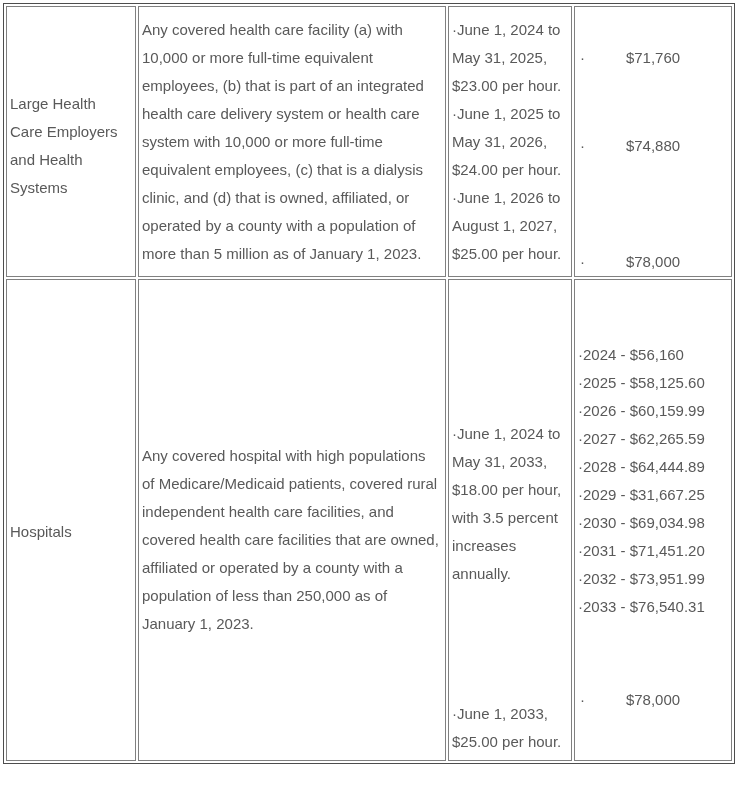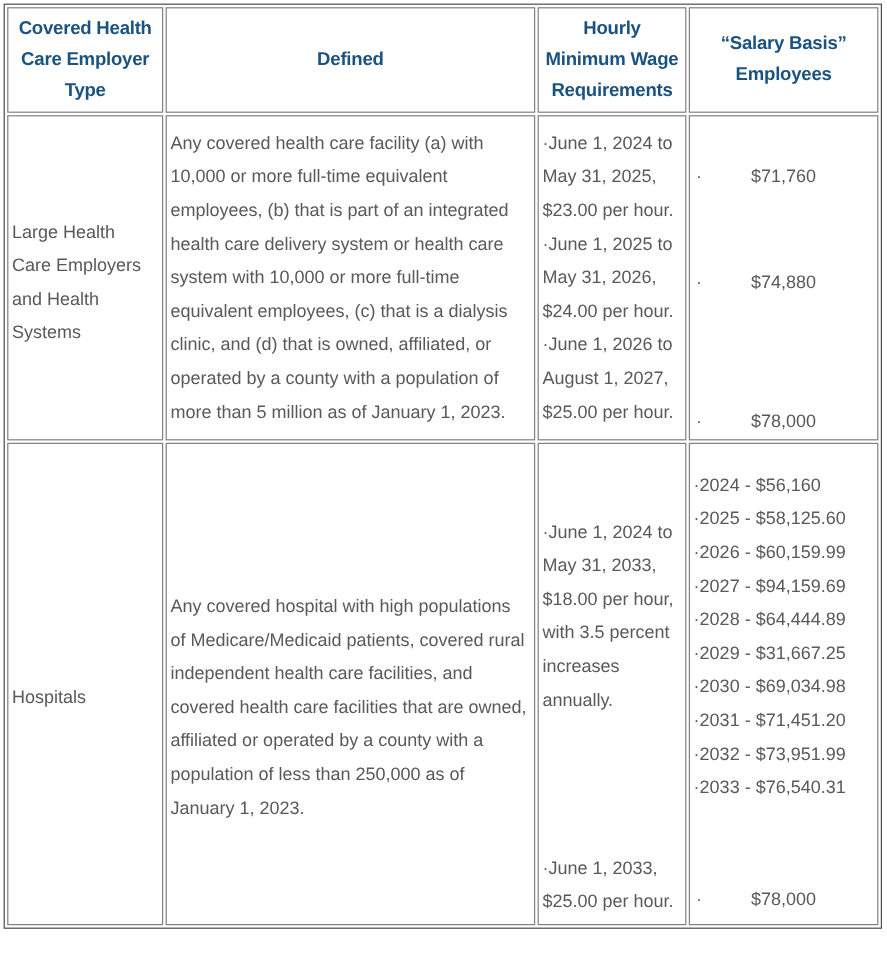--- a/index.html
+++ b/index.html
@@ -42,21 +42,21 @@
   th {
     color: var(--header-text);
     font-weight: bold;
     font-size: 15.5px;
     line-height: 26px;
     text-align: center;
     letter-spacing: -0.2px;
     height: 88px;
   }
   tr.row-1 > td { height: 203px; }
-  tr.row-2 > td { height: 402px; }
+  tr.row-2 > td { height: 482px; }
   p { margin: 0; }
 
   
   .r1-name   { margin-top: 8px; }
   .r1-def    { }
   .wage-period { }
   .sal-entry {
     position: relative;
     height: 28px;
     line-height: 28px;
@@ -92,26 +92,20 @@
 
 <table class="doc-table">
   <colgroup>
     <col style="width:130px">
     <col style="width:308px">
     <col style="width:124px">
     <col style="width:158px">
   </colgroup>
 
   <tbody>
-      <tr>
-    <th>Covered Health Care Employer Type</th>
-    <th>Defined</th>
-    <th>Hourly Minimum Wage Requirements</th>
-    <th>“Salary Basis” Employees</th>
-  </tr>
 
   <tr class="row-1">
     <td>
       <p class="r1-name">Large Health Care Employers and Health Systems</p>
     </td>
     <td>
       <p class="r1-def">Any covered health care facility (a) with 10,000 or more full-time equivalent employees, (b) that is part of an integrated health care delivery system or health care system with 10,000 or more full-time equivalent employees, (c) that is a dialysis clinic, and (d) that is owned, affiliated, or operated by a county with a population of more than 5 million as of January 1, 2023.</p>
     </td>
     <td>
       <p class="wage-period">·June 1, 2024 to May 31, 2025, $23.00 per hour.</p>
@@ -143,21 +137,21 @@
     </td>
     <td class="cell-wage-r2">
       <p class="wage-period">·June 1, 2024 to May 31, 2033, $18.00 per hour, with 3.5 percent increases annually.</p>
       <div class="wage-gap"></div>
       <p class="wage-period">·June 1, 2033, $25.00 per hour.</p>
     </td>
     <td>
       <div class="sched-item sched-first">·2024 - $56,160</div>
       <div class="sched-item">·2025 - $58,125.60</div>
       <div class="sched-item">·2026 - $60,159.99</div>
-      <div class="sched-item">·2027 - $94,159.69</div>
+      <div class="sched-item">·2027 - $62,265.59</div>
       <div class="sched-item">·2028 - $64,444.89</div>
       <div class="sched-item">·2029 - $31,667.25</div>
       <div class="sched-item">·2030 - $69,034.98</div>
       <div class="sched-item">·2031 - $71,451.20</div>
       <div class="sched-item">·2032 - $73,951.99</div>
       <div class="sched-item">·2033 - $76,540.31</div>
       <div class="sched-gap"></div>
       <div class="sal-entry">
         <span class="bullet">·</span>
         <span class="amount">$78,000</span>

